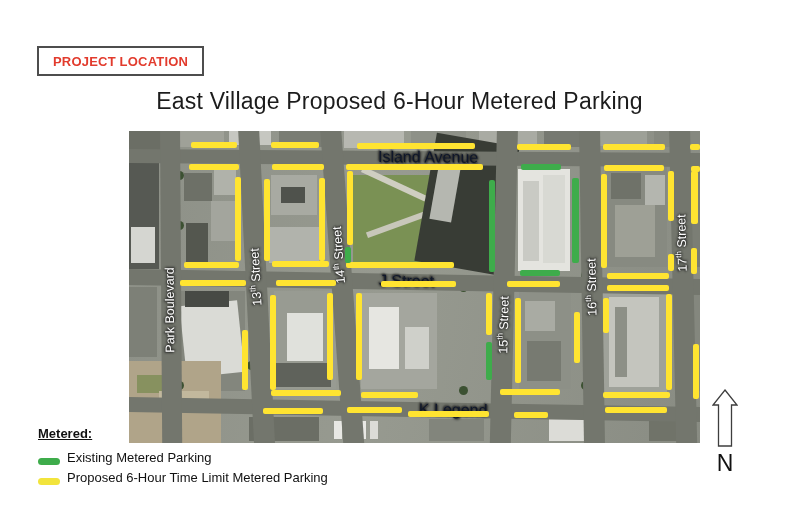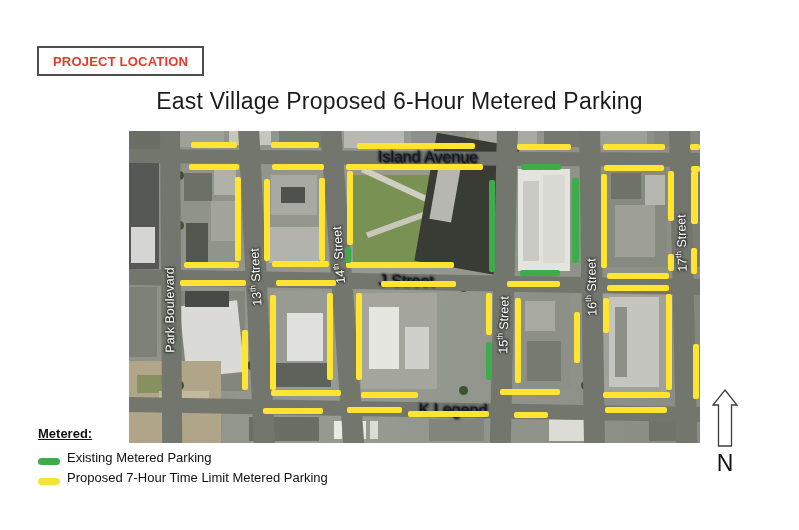--- a/index.html
+++ b/index.html
@@ -197,21 +197,21 @@
 
   <div class="legend">
     <div class="legend-title">Metered:</div>
     <div id="legend-items">
         <div class="legend-row">
           <span class="swatch" style="background: rgb(62, 172, 75);"></span>
           <span class="lbl">Existing Metered Parking</span>
         </div>
         <div class="legend-row">
           <span class="swatch" style="background: rgb(242, 228, 60);"></span>
-          <span class="lbl">Proposed 7-Hour Time Limit Metered Parking</span>
+          <span class="lbl">Proposed 6-Hour Time Limit Metered Parking</span>
         </div>
       </div>
   </div>
 
   <div class="north">
     <svg width="26" height="58" viewBox="0 0 26 58" style="display:block;margin:0 auto">
       <polygon points="13,1 25,16 19.5,16 19.5,57 6.5,57 6.5,16 1,16" fill="#ffffff" stroke="#3e3e3e" stroke-width="1.3" stroke-linejoin="miter"></polygon>
     </svg>
     <div class="nlabel">N</div>
   </div>

